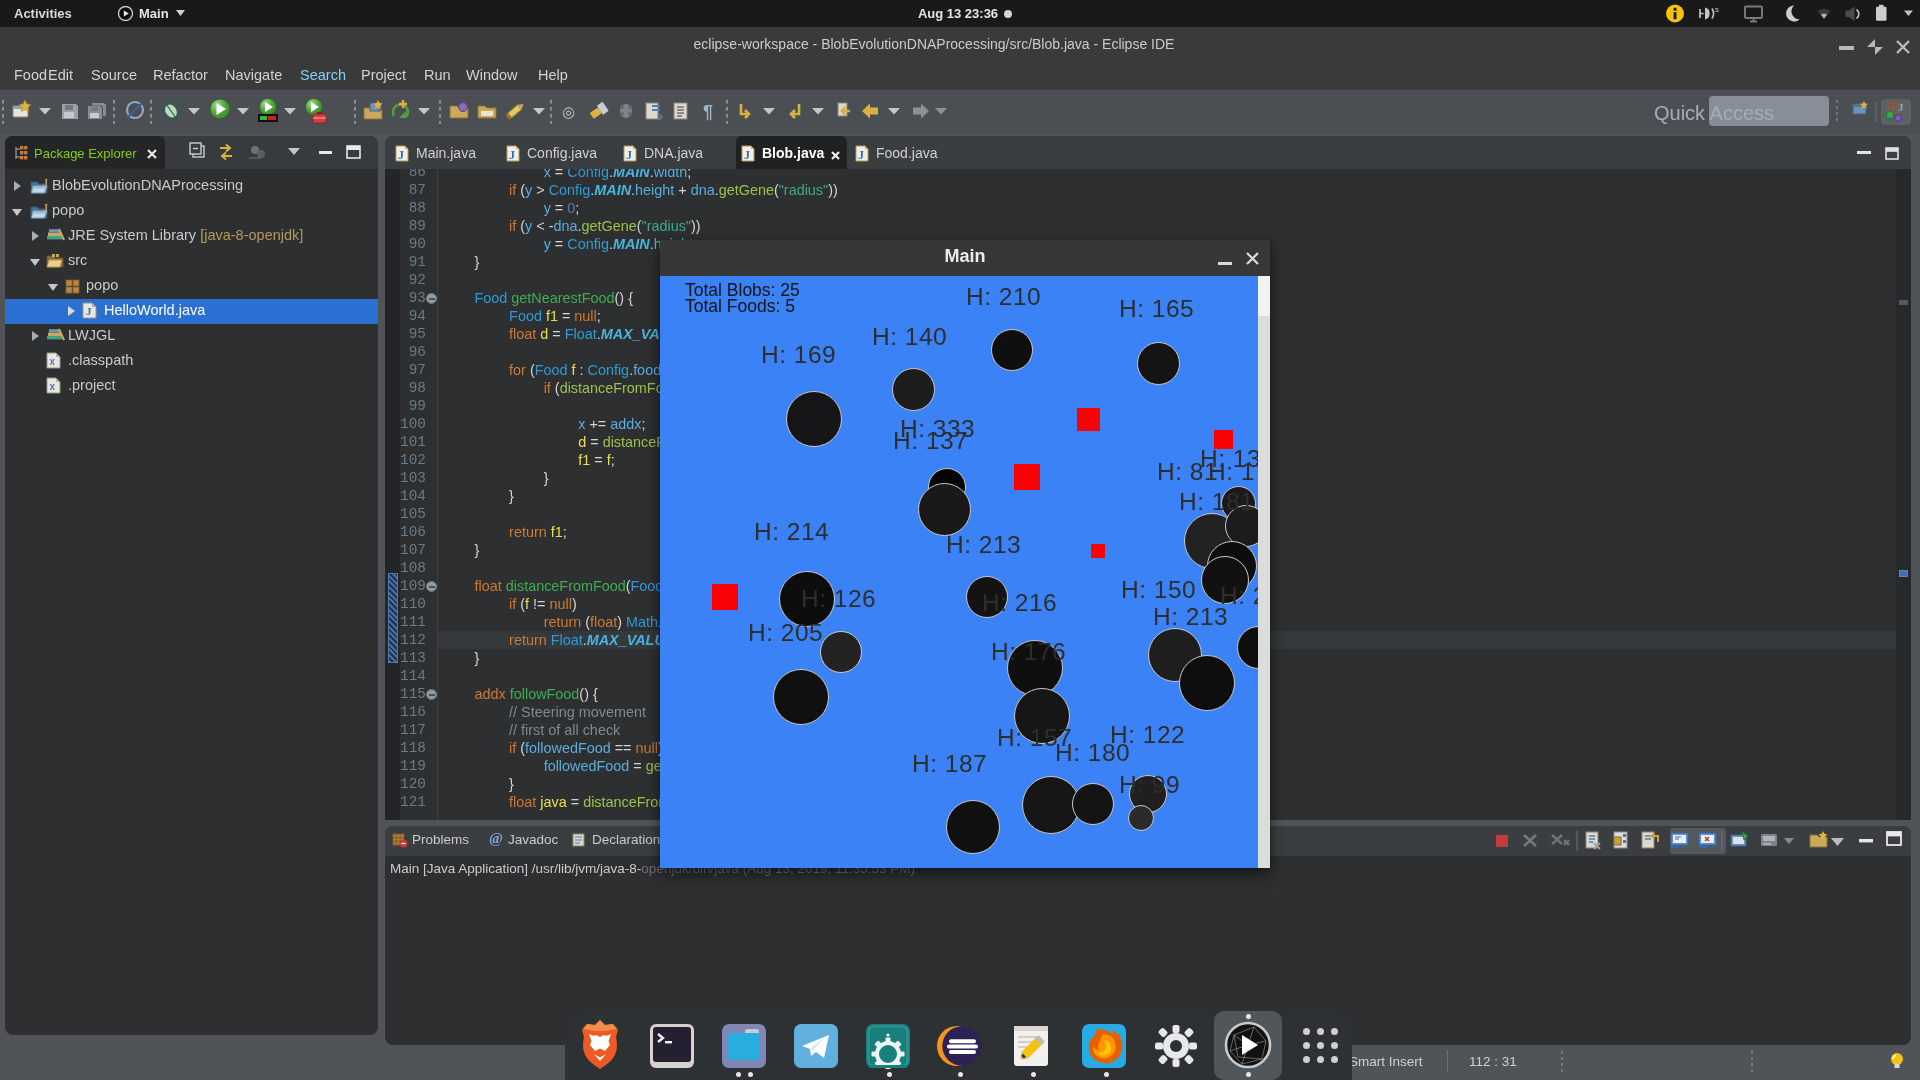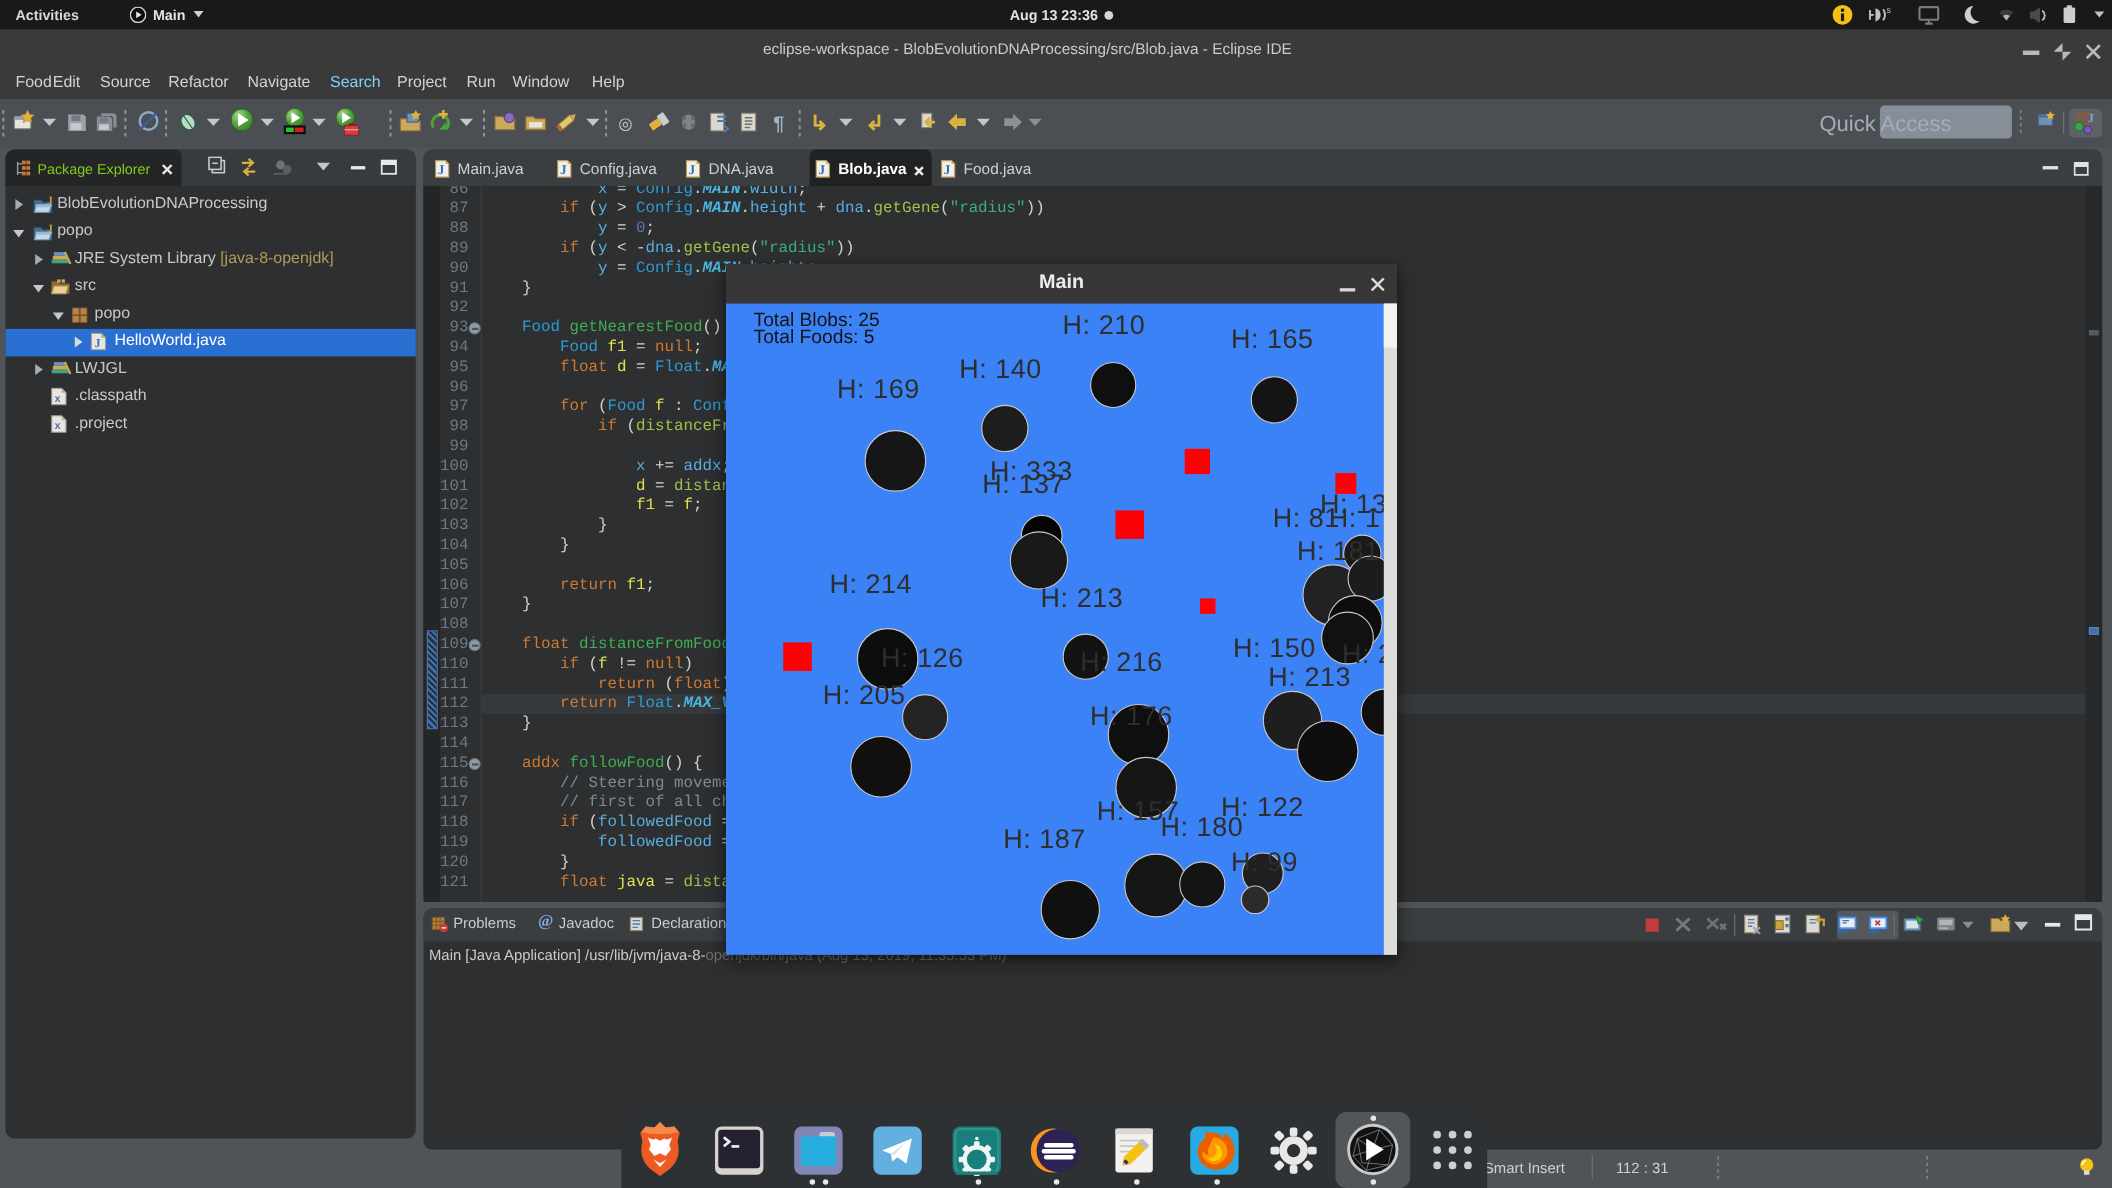--- a/index.html
+++ b/index.html
@@ -1,20 +1,20 @@
 <!DOCTYPE html>
 <html><head><meta charset="utf-8">
 <style>
 *{margin:0;padding:0;box-sizing:border-box}
 html,body{width:1920px;height:1080px;overflow:hidden;background:#505459;font-family:"Liberation Sans",sans-serif}
 .abs{position:absolute}
 #stage{position:relative;width:1920px;height:1080px}
 .panel{background:#2d2f30;border-radius:8px}
 
-.cl{position:absolute;left:0;white-space:pre;font-family:Liberation Mono, monospace;font-size:14.4px;line-height:18px;color:#d2d4d6}
+.cl{position:absolute;left:0;white-space:pre;font-family:Liberation Sans, sans-serif;font-size:14.4px;line-height:18px;color:#d2d4d6}
 .ln{position:absolute;font-family:"Liberation Mono",monospace;font-size:14.4px;line-height:18px;color:#6b7b87;text-align:right;width:36px}
 .k{color:#cf7a32}.t{color:#2e9bd6}.sf{color:#49b4dd;font-style:italic;font-weight:bold}
 .f{color:#58aede}.m{color:#3fae53}.mc{color:#9dc249}.s{color:#3dab87}
 .lv{color:#e5e14e}.n{color:#5878b8}.c{color:#7f8b91}
 
 .hl{position:absolute;font-size:24.5px;letter-spacing:0.5px;line-height:24px;color:#2e2e2e;white-space:pre}
 .blob{position:absolute;border-radius:50%;border:1.6px solid #c9c9c9}
 .food{position:absolute;background:#fb0207}
 
 .txt{position:absolute;white-space:pre}

